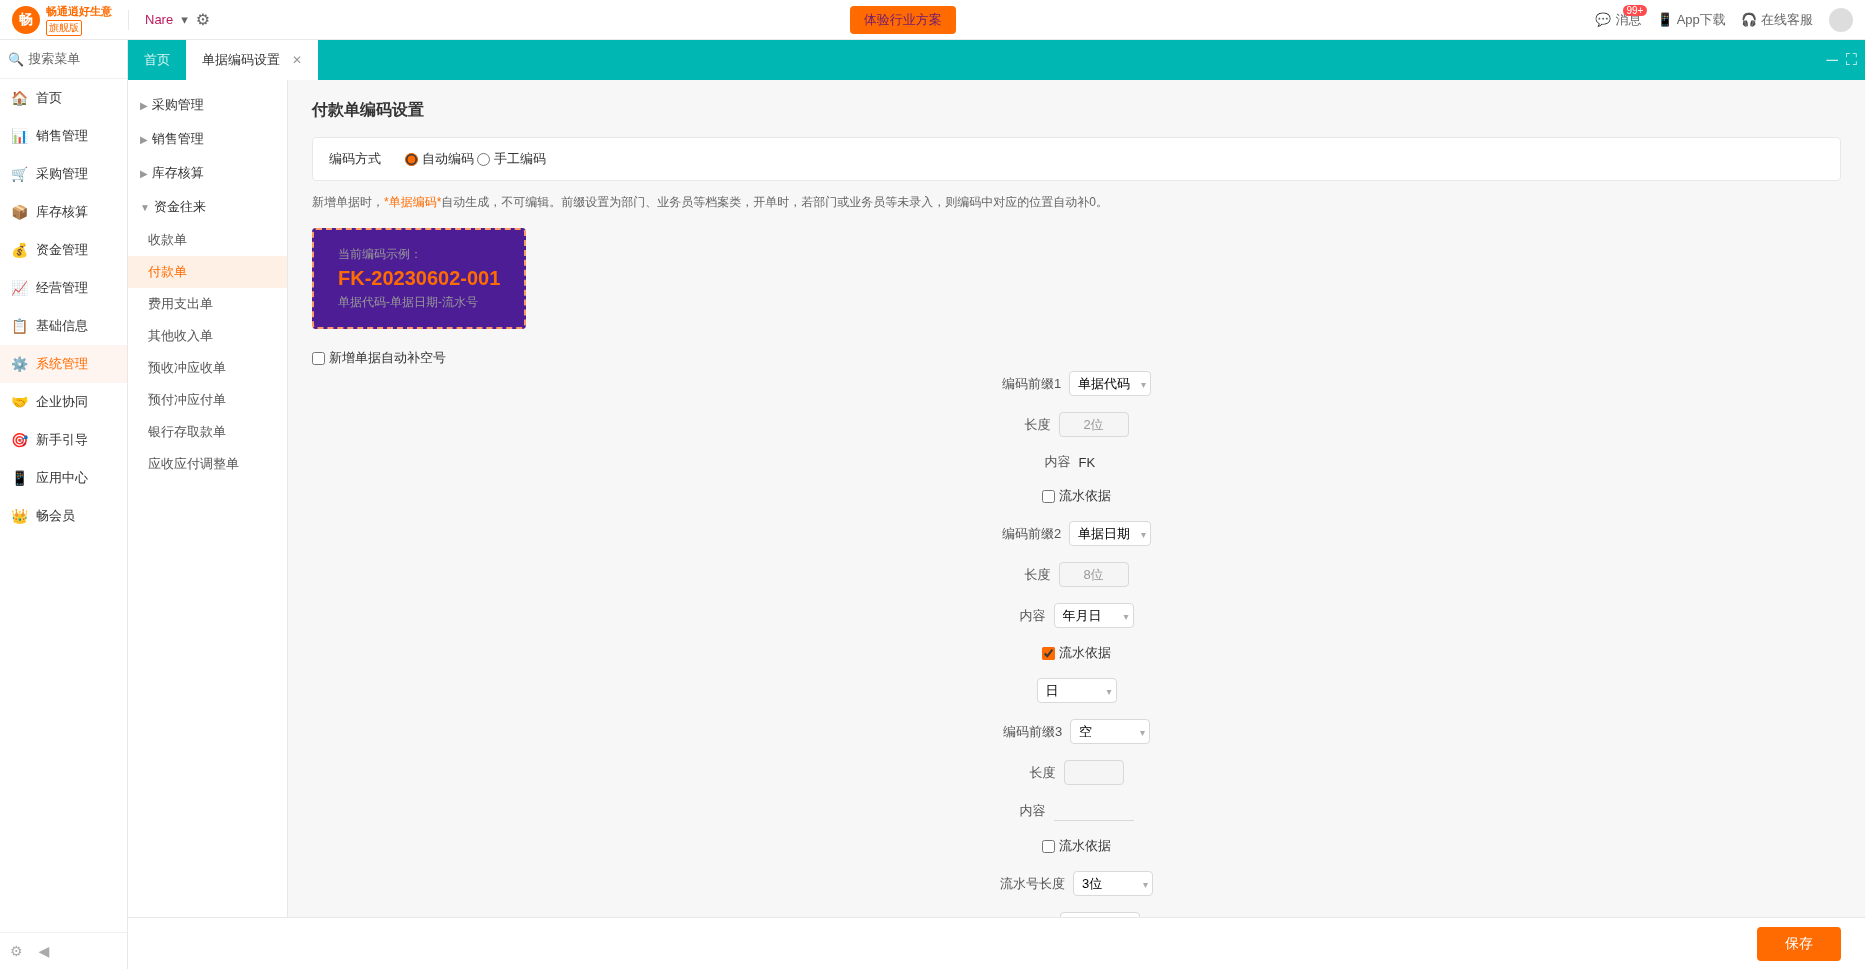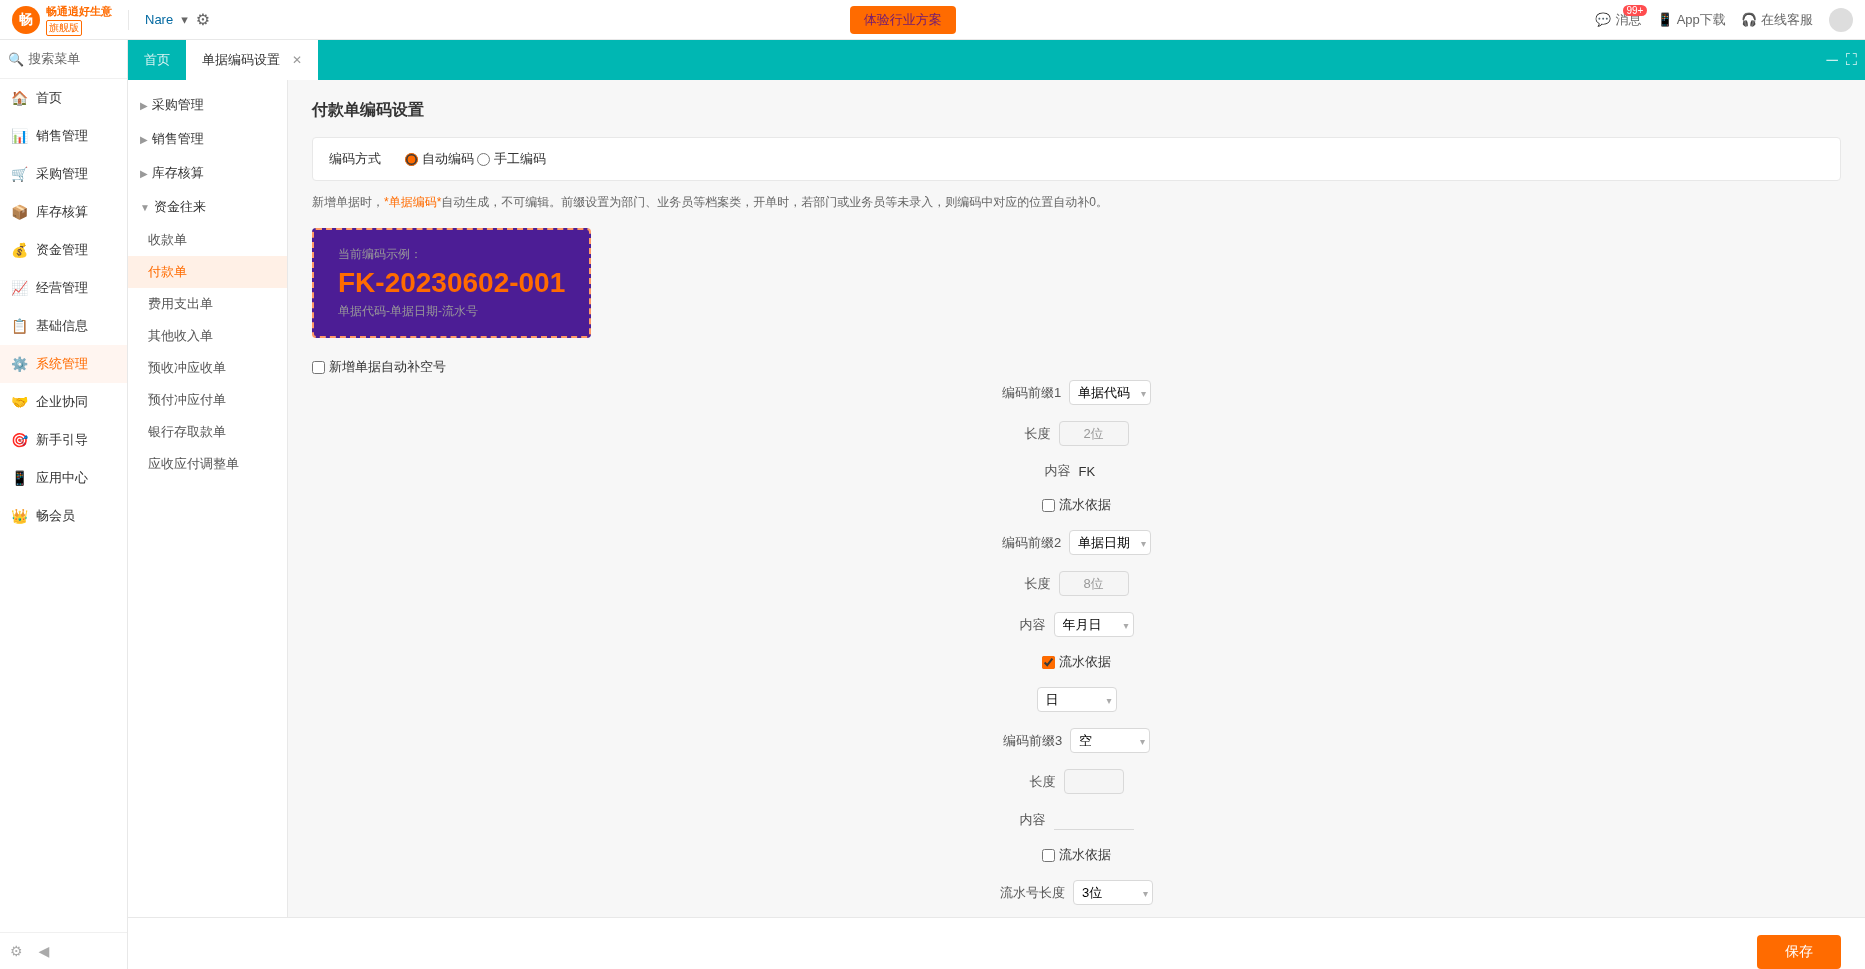--- a/index.html
+++ b/index.html
@@ -61,39 +61,39 @@
     .radio-item { display: flex; align-items: center; gap: 4px; cursor: pointer; font-size: 13px; }
     .radio-input { accent-color: #ff6b00; }
 
     
     .info-text { font-size: 12px; color: #666; margin-bottom: 16px; line-height: 1.6; }
     .info-text em { color: #ff6b00; font-style: normal; }
 
     
     .preview-box { border: 2px dashed #ff9966; border-radius: 4px; background: #4c1d95; padding: 16px 24px; display: inline-block; margin-bottom: 20px; }
     .preview-label { font-size: 12px; color: #999; margin-bottom: 4px; }
-    .preview-code { font-size: 28px; font-weight: 600; color: #ff6b00; }
+    .preview-code { font-size: 20px; font-weight: 600; color: #ff6b00; }
     .preview-desc { font-size: 12px; color: #999; margin-top: 4px; }
 
     
     .auto-fill-row { display: flex; align-items: center; gap: 6px; margin-bottom: 4px; }
     .checkbox-item { display: flex; align-items: center; gap: 4px; cursor: pointer; font-size: 13px; }
     .checkbox-input { accent-color: #ff6b00; }
 
     
     .form-row { display: flex; align-items: center; gap: 16px; margin-bottom: 16px; flex-wrap: wrap; flex-direction: column; }
     .form-field { display: flex; align-items: center; gap: 8px; }
     .form-label { font-size: 13px; color: #555; white-space: nowrap; }
     .select-wrapper { position: relative; display: inline-flex; align-items: center; border: 1px solid #d9d9d9; border-radius: 4px; background: #fff; padding: 4px 8px; min-width: 80px; gap: 4px; }
     .select-wrapper select { border: none; outline: none; background: transparent; font-size: 13px; cursor: pointer; appearance: none; padding-right: 12px; }
     .select-arrow { position: absolute; right: 4px; top: 50%; transform: translateY(-50%); color: #aaa; font-size: 10px; pointer-events: none; }
     .content-value { font-size: 13px; color: #333; min-width: 30px; }
 
     
-    .page-footer { height: 52px; background: #fff; border-top: 1px solid #e8e8e8; display: flex; align-items: flex-end; justify-content: flex-end; padding: 0 24px; flex-shrink: 0; }
+    .page-footer { height: 52px; background: #fff; border-top: 1px solid #e8e8e8; display: flex; align-items: center; justify-content: flex-end; padding: 0 24px; flex-shrink: 0; }
     .save-btn { background: #ff6b00; color: #fff; border: none; border-radius: 4px; padding: 8px 28px; cursor: pointer; font-size: 14px; }
 
     .length-input { border: 1px solid #d9d9d9; border-radius: 4px; padding: 4px 8px; font-size: 13px; background: #f5f5f5; color: #999; width: 70px; text-align: center; }
     .start-input { border: 1px solid #d9d9d9; border-radius: 4px; padding: 4px 8px; font-size: 13px; background: #fff; width: 80px; }
 
     .separator-row { display: flex; align-items: center; gap: 12px; margin-top: 8px; }
     .separator-label { font-size: 13px; color: #555; }
 
     .checked-checkbox { accent-color: #ff6b00; }
   </style>
@@ -103,21 +103,21 @@
 <div class="top-bar">
   <div class="top-bar-left">
     <div class="logo-area">
       <div class="logo-icon">畅</div>
       <div>
         <div style="font-size:11px;color:#ff6b00;font-weight:bold;">畅通逍好生意</div>
         <div style="font-size:10px;color:#ff6b00;border:1px solid #ff6b00;border-radius:2px;padding:0 2px;display:inline-block;">旗舰版</div>
       </div>
     </div>
     <div style="width:1px;height:20px;background:#e8e8e8;margin:0 8px;"></div>
-    <span style="color:#0369a1;font-size:13px;">Nare</span>
+    <span style="color:#be185d;font-size:13px;">Nare</span>
     <span class="dropdown-arrow">▾</span>
     <span class="settings-icon">⚙</span>
   </div>
   <div class="top-bar-center">
     <button class="trial-btn">体验行业方案</button>
   </div>
   <div class="top-bar-right">
     <div class="msg-area">
       <span>💬</span>
       <span>消息</span>

